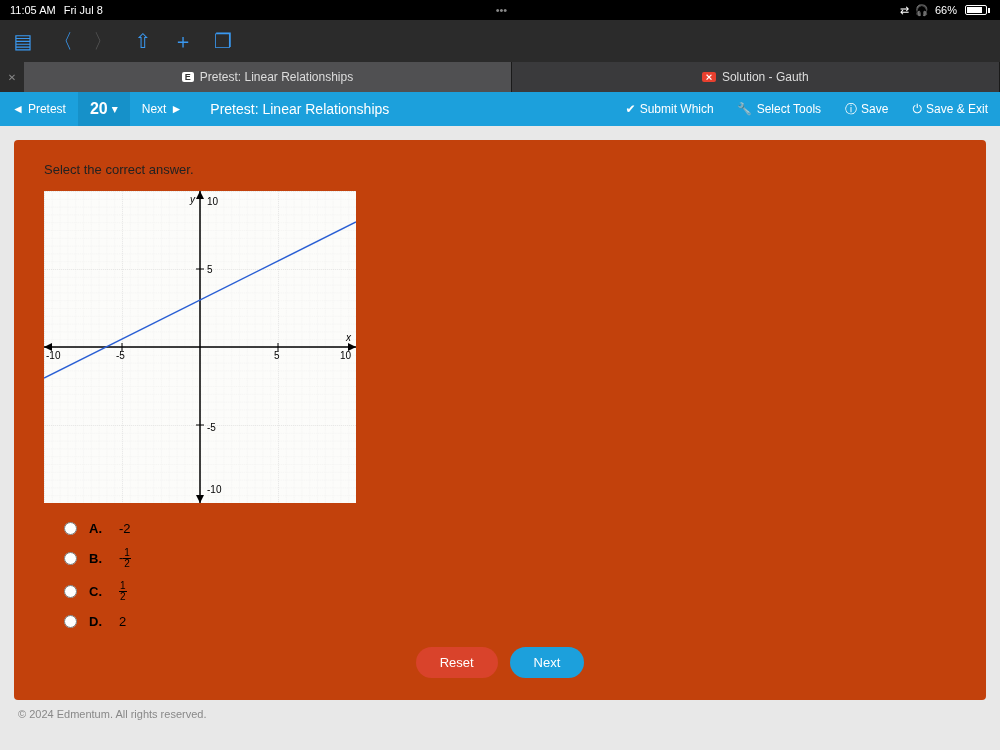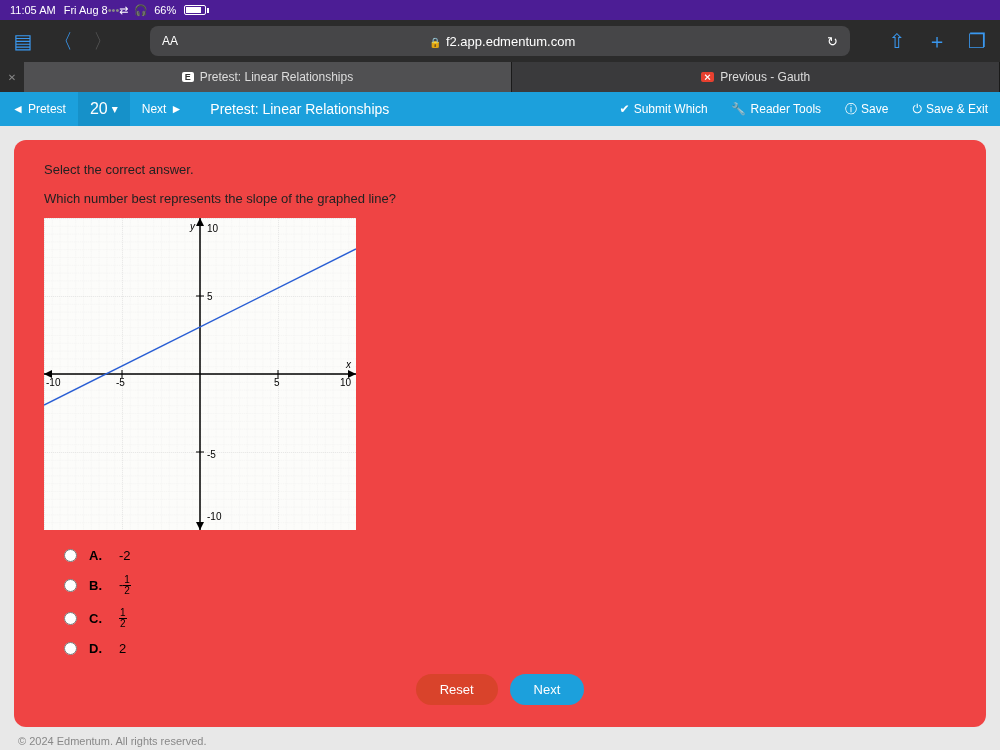--- a/index.html
+++ b/index.html
@@ -1,41 +1,41 @@
 <!DOCTYPE html>
 <html><head>
 <meta charset="utf-8">
 <style>
 *{margin:0;padding:0;box-sizing:border-box;font-family:-apple-system,Helvetica,Arial,sans-serif}
 body{background:#1a1a1a;width:1000px;height:750px;overflow:hidden}
-.status-bar{height:20px;background:#4c1d95;color:#fff;font-size:11px;display:flex;align-items:center;padding:0 10px;justify-content:flex-start}
+.status-bar{height:20px;background:#000000;color:#fff;font-size:11px;display:flex;align-items:center;padding:0 10px;justify-content:space-between}
 .status-left{display:flex;gap:8px}
 .status-right{display:flex;gap:6px;align-items:center}
 .status-center{color:#888}
 .browser-bar{height:42px;background:#2b2b2b;display:flex;align-items:center;padding:0 10px;gap:14px}
 .sidebar-icon,.nav-back,.nav-fwd,.share-i,.plus-i,.tabs-i{color:#3a98f0;font-size:20px;width:26px;text-align:center}
 .nav-fwd{color:#555}
 .url-bar{flex:1;background:#464648;height:30px;border-radius:8px;display:flex;align-items:center;padding:0 12px;color:#ccc;font-size:13px;gap:10px;margin:0 20px}
 .url-center{flex:1;text-align:center;color:#fff}
 .aa{color:#fff;font-size:12px}
 .reload{color:#fff}
 .tab-row{height:30px;background:#3a3a3c;display:flex;align-items:stretch}
 .close-x{width:24px;display:flex;align-items:center;justify-content:center;color:#888;background:#2b2b2b;font-size:10px}
 .tab{flex:1;display:flex;align-items:center;justify-content:center;gap:6px;color:#ddd;font-size:12px;border-right:1px solid #1a1a1a}
 .tab.active{background:#505052}
 .tab-badge{background:#fff;color:#333;border-radius:2px;font-size:9px;padding:0 3px;font-weight:bold}
 .tab-badge.red{background:#e8402f;color:#fff}
 .blue-bar{height:34px;background:#1ca0dc;display:flex;align-items:center;color:#fff;font-size:12px}
 .bb-btn{padding:0 12px;height:100%;display:flex;align-items:center;gap:4px;cursor:pointer}
 .bb-btn.dark{background:#1691c9}
-.bb-num{font-size:16px;font-weight:400}
+.bb-num{font-size:16px;font-weight:700}
 .bb-title{padding-left:16px;font-size:14px}
 .bb-spacer{flex:1}
 .content{background:#e8e8e8;height:624px;overflow:auto;padding:14px}
-.card{background:#ef4444;border-radius:12px;padding:22px 30px;min-height:560px}
+.card{background:#c2410c;border-radius:4px;padding:22px 30px;min-height:560px}
 .prompt1{font-size:13px;color:#222;margin-bottom:14px}
 .prompt2{font-size:13px;color:#222;margin-bottom:12px}
 .graph{width:312px;height:312px;position:relative;background:#fcfcfa;margin-bottom:18px}
 .graph svg{position:absolute;top:0;left:0}
 .choices{margin-left:20px}
 .choice{display:flex;align-items:center;gap:12px;font-size:13px;margin-bottom:12px}
 .choice input{width:13px;height:13px}
 .choice .lett{font-weight:bold;width:18px}
 .frac{display:inline-flex;flex-direction:column;align-items:center;font-size:10px;line-height:1;vertical-align:middle}
 .frac .n{border-bottom:1px solid #000;padding:0 1px}
@@ -49,59 +49,54 @@
 .batt-fill{position:absolute;left:1px;top:1px;bottom:1px;width:74%;background:#fff}
 .batt-tip{width:2px;height:5px;background:#fff;margin-left:1px}
 .lock{font-size:10px}
 </style>
 </head>
 <body>
 
 <div class="status-bar">
   <div class="status-left">
     <span>11:05 AM</span>
-    <span>Fri Aug 8</span>
+    <span>Fri Jul 8</span>
   </div>
   <div class="status-center">•••</div>
   <div class="status-right">
     <span>⇄</span>
     <span>🎧</span>
     <span>66%</span>
     <span class="battery">
         <span class="batt-body">
           <span class="batt-fill"></span>
         </span>
         <span class="batt-tip"></span>
       </span>
   </div>
 </div>
 
 <div class="browser-bar">
   <span class="sidebar-icon">▤</span>
   <span class="nav-back">〈</span>
   <span class="nav-fwd">〉</span>
-  <div class="url-bar">
-    <span class="aa">AA</span>
-    <span class="url-center"><span class="lock">🔒</span> <span>f2.app.edmentum.com</span></span>
-    <span class="reload">↻</span>
-  </div>
   <span class="share-i">⇧</span>
   <span class="plus-i">＋</span>
   <span class="tabs-i">❐</span>
 </div>
 
 <div class="tab-row">
   <div class="close-x">✕</div>
   <div class="tab active">
     <span class="tab-badge">E</span>
     <span>Pretest: Linear Relationships</span>
   </div>
   <div class="tab">
     <span class="tab-badge red">⨯</span>
-    <span>Previous - Gauth</span>
+    <span>Solution - Gauth</span>
   </div>
 </div>
 
 <div class="blue-bar">
   <div class="bb-btn">
       <span>◄</span>
       <span>Pretest</span>
     </div>
   <div class="bb-btn dark">
       <span class="bb-num">20</span>
@@ -112,36 +107,35 @@
       <span>►</span>
     </div>
   <div class="bb-title">Pretest: Linear Relationships</div>
   <div class="bb-spacer"></div>
   <div class="bb-btn">
       <span>✔</span>
       <span>Submit Which</span>
     </div>
   <div class="bb-btn">
       <span>🔧</span>
-      <span>Reader Tools</span>
+      <span>Select Tools</span>
     </div>
   <div class="bb-btn">
       <span>ⓘ</span>
       <span>Save</span>
     </div>
   <div class="bb-btn">
       <span>⏻</span>
       <span>Save &amp; Exit</span>
     </div>
 </div>
 
 <div class="content">
   <div class="card">
     <p class="prompt1">Select the correct answer.</p>
-    <p class="prompt2">Which number best represents the slope of the graphed line?</p>
 
     <div class="graph">
       <svg width="312" height="312" viewBox="0 0 312 312">
         <defs>
           <pattern id="smallGrid" width="7.8" height="7.8" patternUnits="userSpaceOnUse">
             <path d="M 7.8 0 L 0 0 0 7.8" fill="none" stroke="#ddd" stroke-width="0.5" stroke-dasharray="1,1"></path>
           </pattern>
           <pattern id="grid" width="78" height="78" patternUnits="userSpaceOnUse">
             <rect width="78" height="78" fill="url(#smallGrid)"></rect>
             <path d="M 78 0 L 0 0 0 78" fill="none" stroke="#bbb" stroke-width="0.5" stroke-dasharray="1,1"></path>

